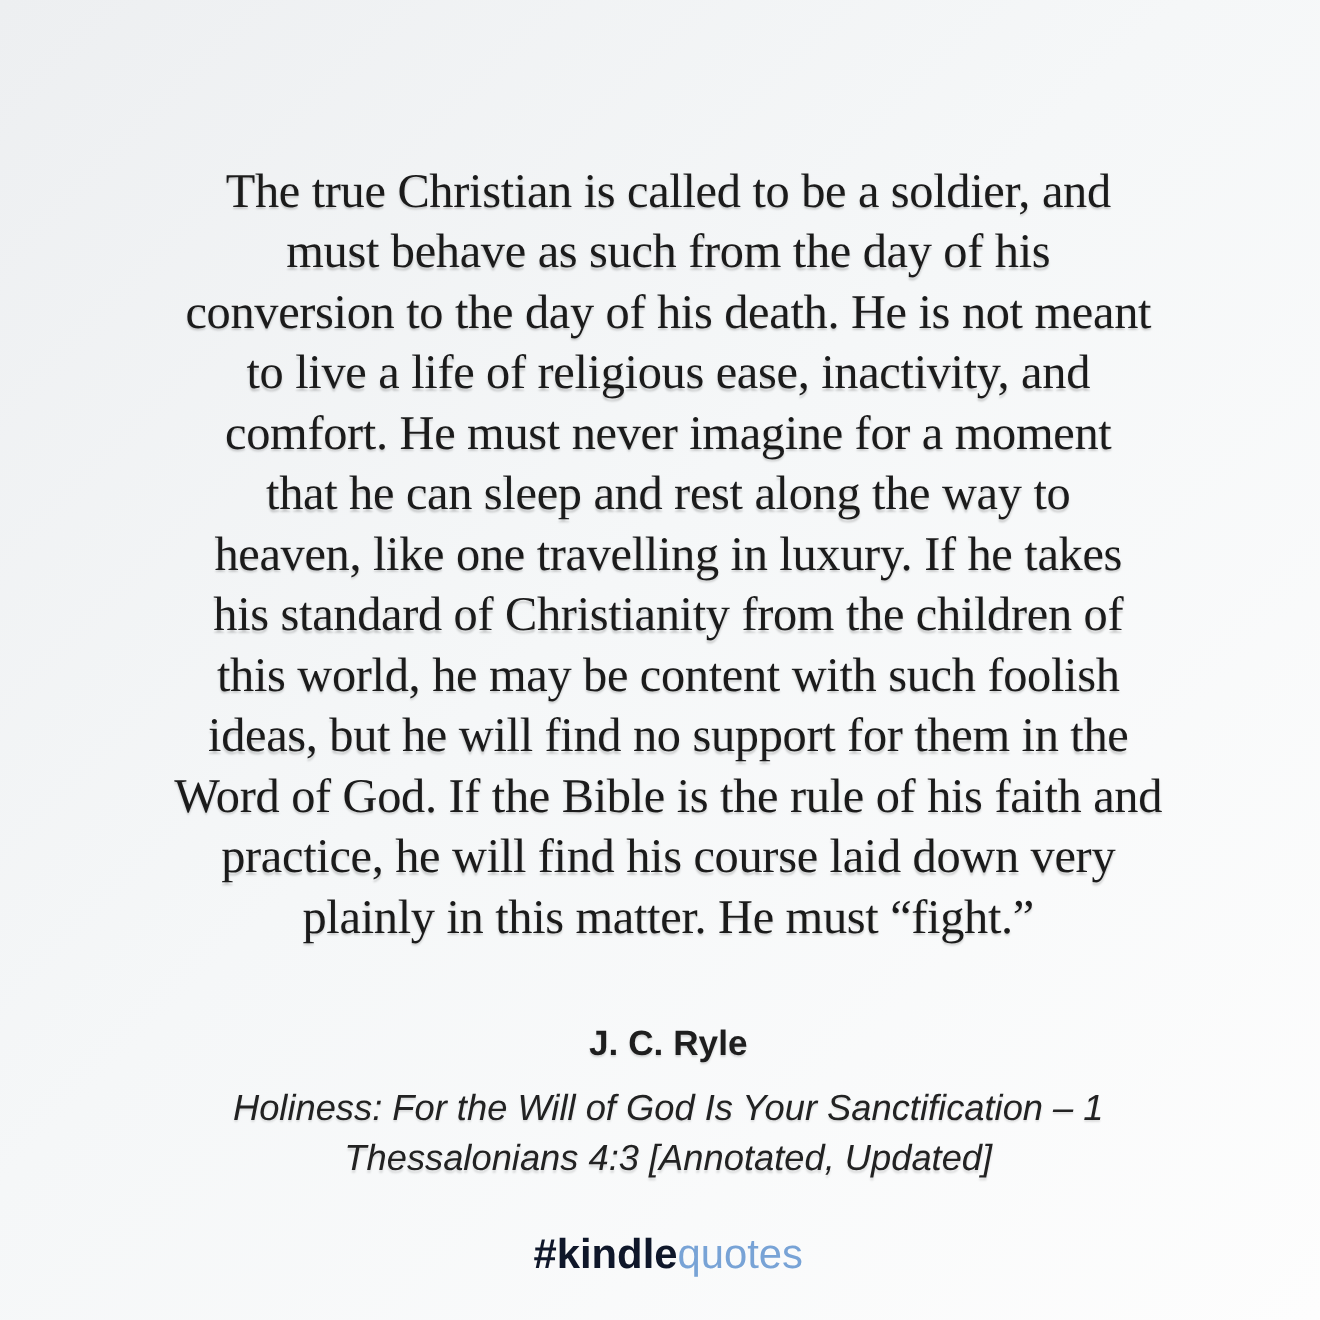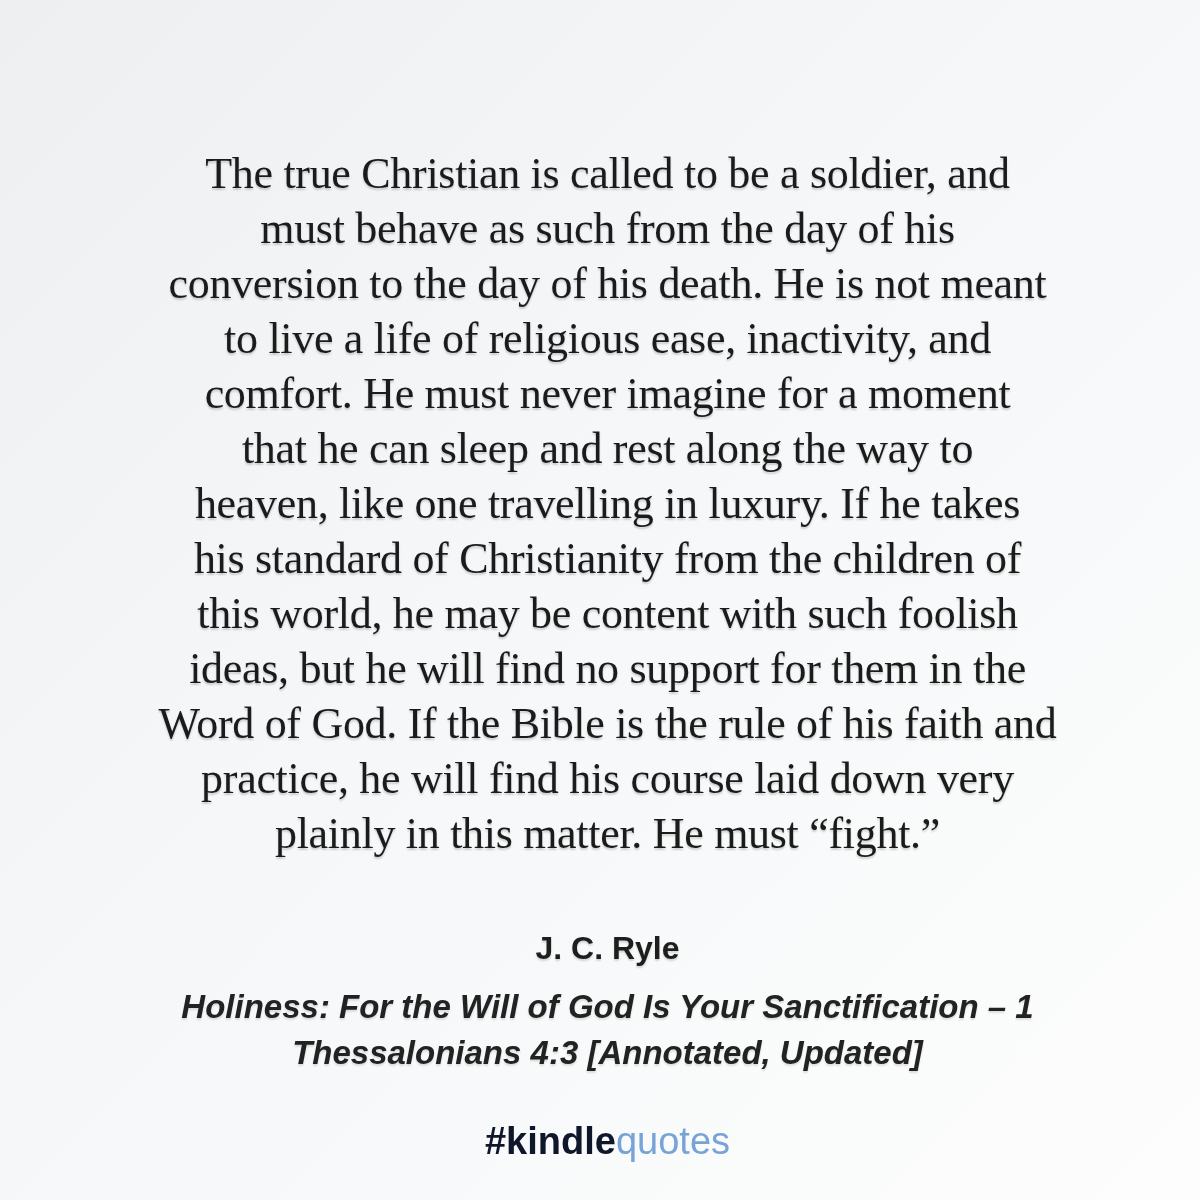--- a/index.html
+++ b/index.html
@@ -51,21 +51,20 @@
     left: 60px;
     right: 60px;
     text-align: center;
     white-space: pre-line;
     font-family: "Liberation Sans", sans-serif;
     font-style: italic;
     font-size: 33px;
     line-height: 46px;
     color: #222222;
     text-shadow: 0 2px 2px rgba(0,0,0,0.12);
-    font-weight: bold;
   }
   .hashtag {
     position: absolute;
     top: 1120px;
     left: 0;
     right: 0;
     text-align: center;
     font-family: "Liberation Sans", sans-serif;
     font-size: 38px;
   }

